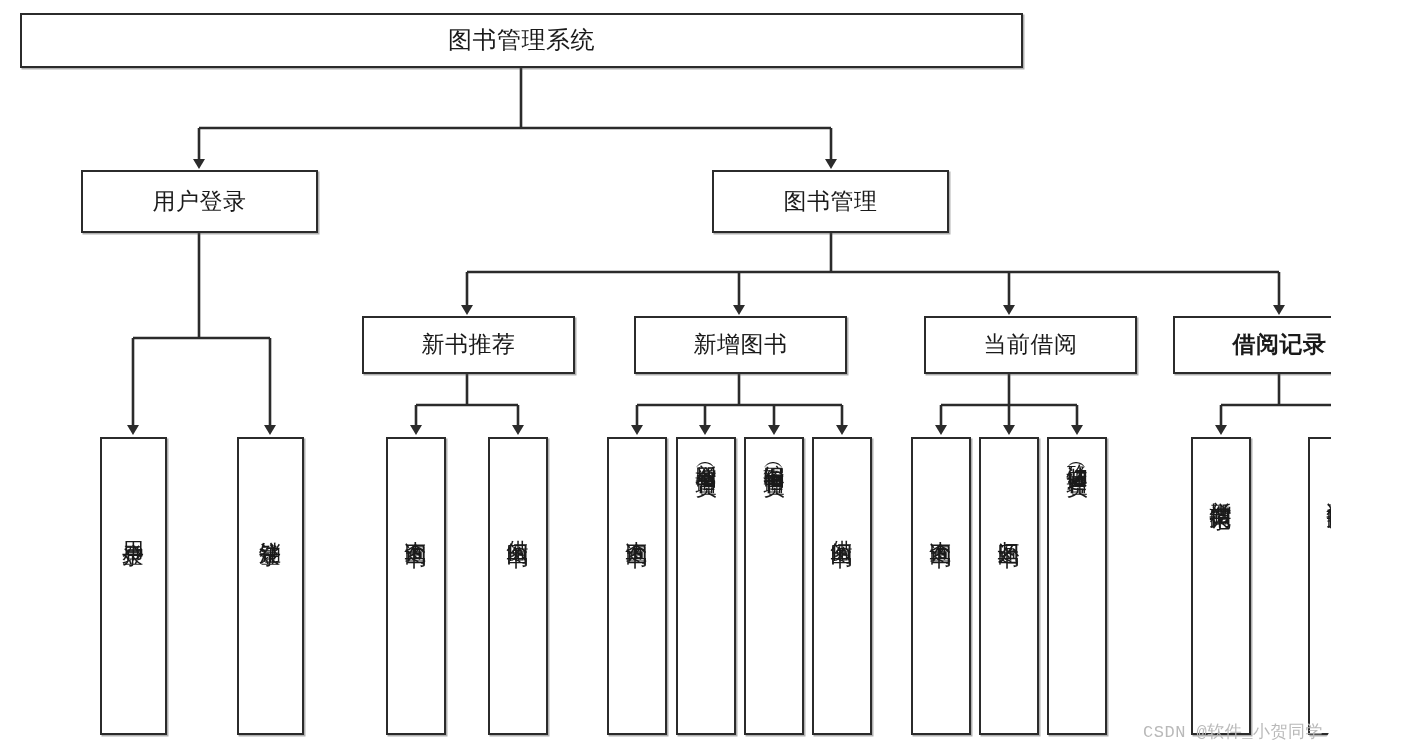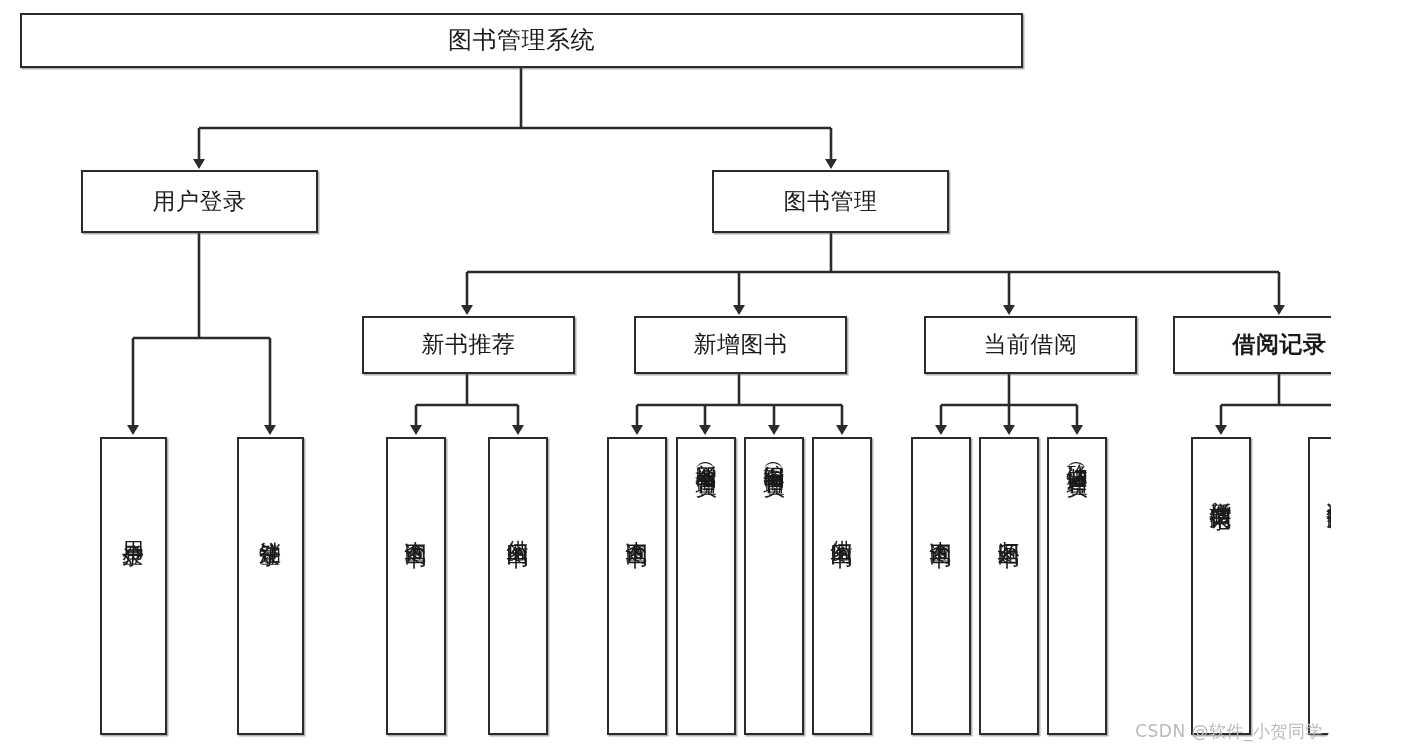--- a/index.html
+++ b/index.html
@@ -70,20 +70,21 @@
   }
   .watermark {
     position: absolute;
     right: 8px;
     bottom: 4px;
     font-size: 17px;
     color: #b9b9b9;
     letter-spacing: 0.5px;
     user-select: none;
     white-space: nowrap;
+    font-family: Liberation Mono, monospace;
   }
 </style>
 </head>
 <body>
 
 <div id="canvas">
 
   <svg class="connectors" viewBox="0 0 1405 747" xmlns="http://www.w3.org/2000/svg">
     <defs>
       <marker id="arrow" markerWidth="10" markerHeight="12" refX="1" refY="6" orient="auto" markerUnits="userSpaceOnUse">

